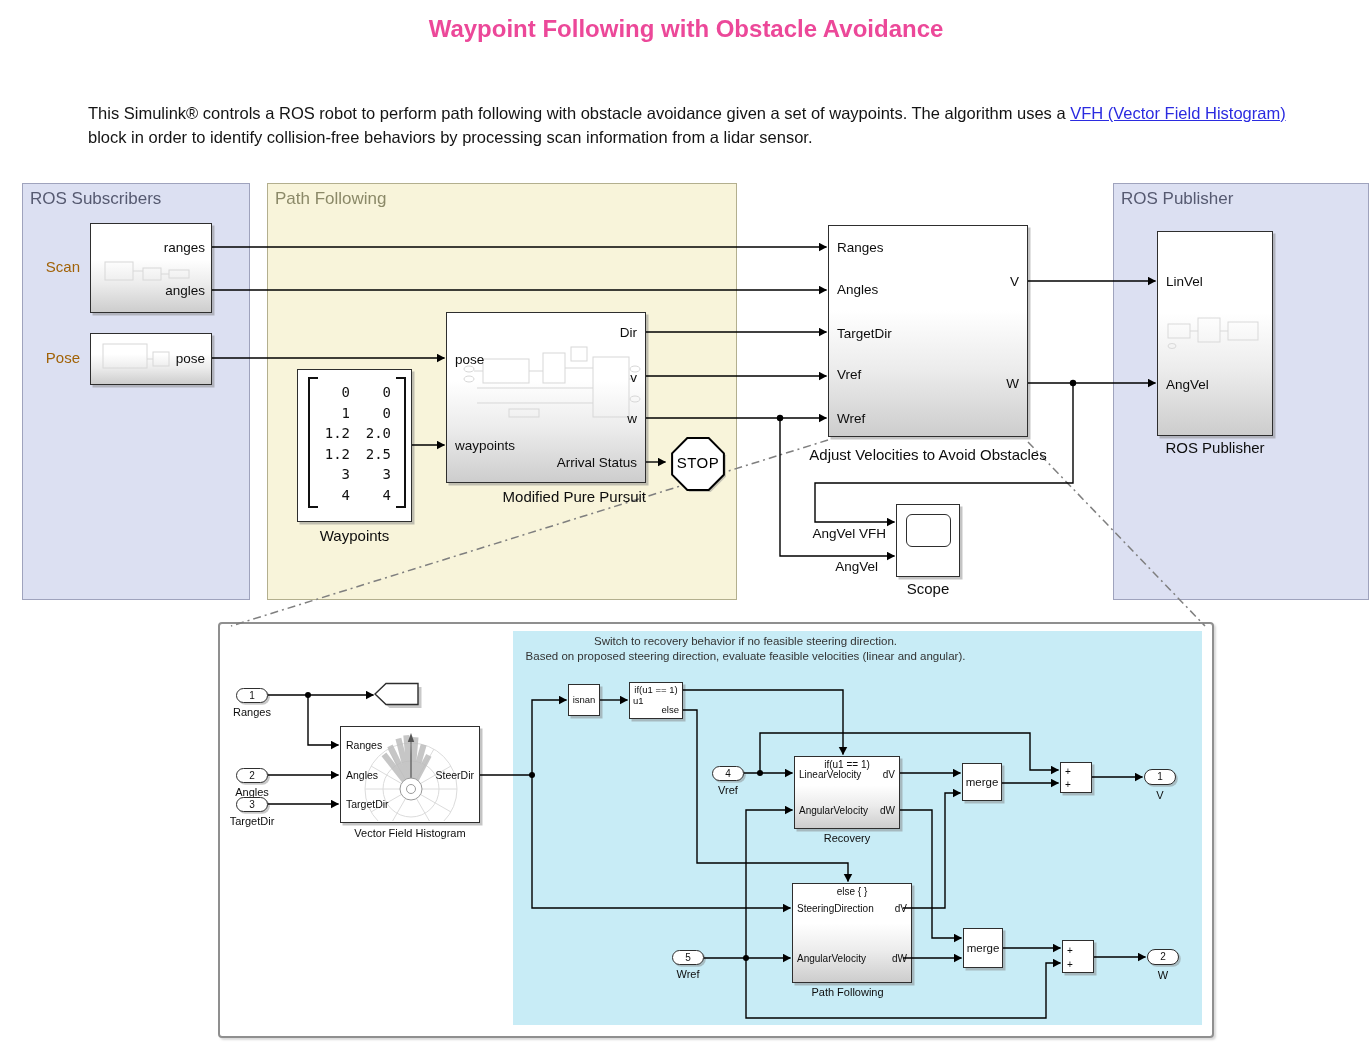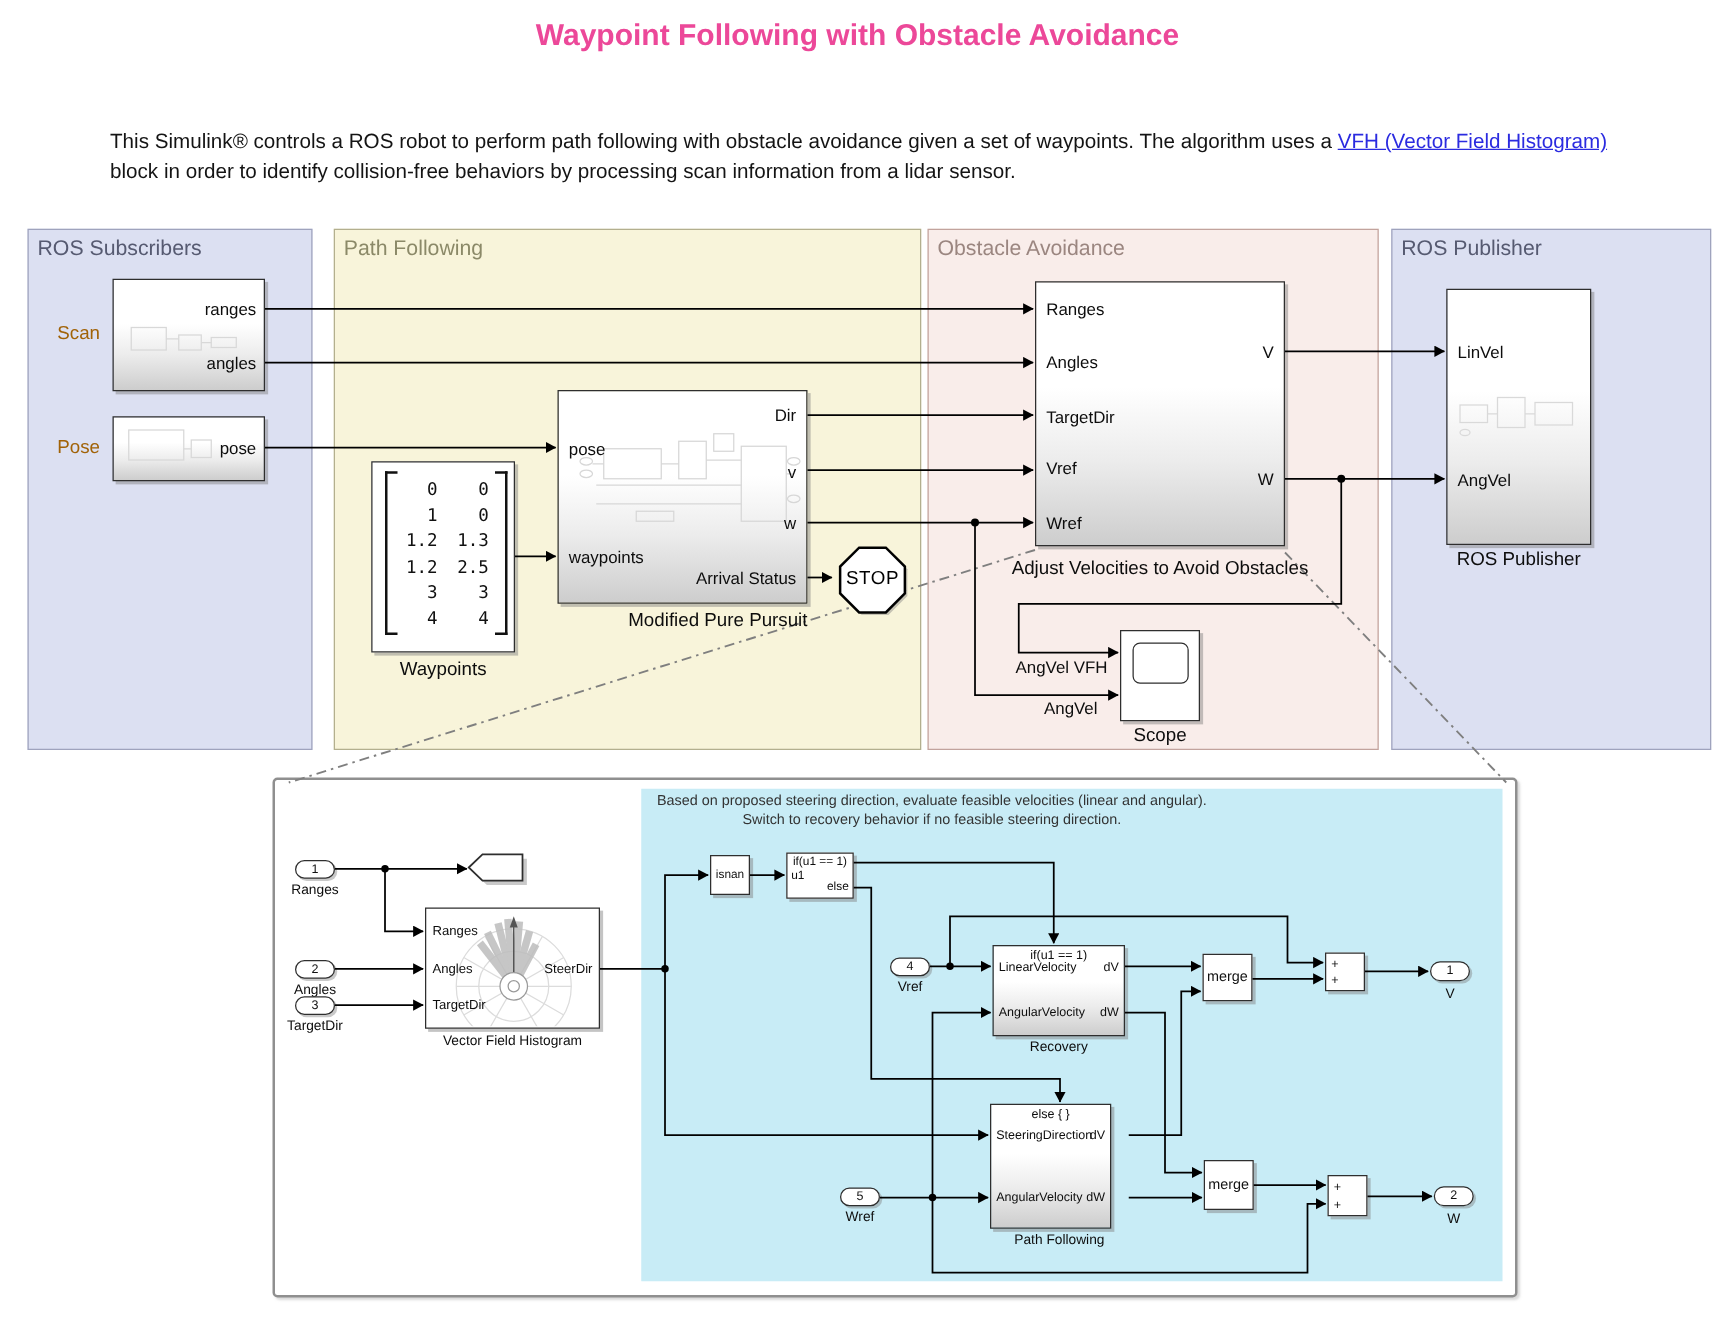--- a/index.html
+++ b/index.html
@@ -51,32 +51,29 @@
   <div class="abs desc" style="left:88px;top:101px;width:1198px;">
     <span>This Simulink® controls a ROS robot to perform path following with obstacle avoidance given a set of waypoints. The algorithm uses a </span><a>VFH (Vector Field Histogram)</a><span> block in order to identify collision-free behaviors by processing scan information from a lidar sensor.</span>
   </div>
 
   <div class="region reg-sub" style="left:22px;top:183px;width:228px;height:417px;">
     <div class="region-title">ROS Subscribers</div>
   </div>
   <div class="region reg-pf" style="left:267px;top:183px;width:470px;height:417px;">
     <div class="region-title">Path Following</div>
   </div>
-  <div class="region reg-oa" style="left:742px;top:183px;width:361px;height:417px;">
-    <div class="region-title">Obstacle Avoidance</div>
-  </div>
   <div class="region reg-sub" style="left:1113px;top:183px;width:256px;height:417px;">
     <div class="region-title">ROS Publisher</div>
   </div>
 
   <div class="panel-outer" style="left:218px;top:622px;width:996px;height:416px;"></div>
   <div class="panel-cyan" style="left:513px;top:631px;width:689px;height:394px;"></div>
   <div class="note" style="left:513px;top:634px;width:465px;">
+    <div>Switch to recovery behavior if no feasible steering direction.</div>
     <div>Based on proposed steering direction, evaluate feasible velocities (linear and angular).</div>
-    <div>Switch to recovery behavior if no feasible steering direction.</div>
   </div>
 
   <svg class="overlay" width="1372" height="1056">
     <g stroke="#7f7f7f" stroke-width="1.5" fill="none" stroke-dasharray="8 4 2 4">
       <path d="M828,440 L231,626"></path>
       <path d="M1028,442 L1205,626"></path>
     </g>
   </svg>
 
   <div class="sim-block" style="left:90px;top:223px;width:122px;height:90px;">
@@ -109,21 +106,21 @@
   <div class="sim-block blk-flat" style="left:297px;top:369px;width:115px;height:153px;background:#fff;"></div>
   <div class="abs" style="left:308px;top:377px;width:10px;height:131px;border:2px solid #111;border-right:none;box-sizing:border-box;"></div>
   <div class="abs" style="left:396px;top:377px;width:10px;height:131px;border:2px solid #111;border-left:none;box-sizing:border-box;"></div>
   <div class="abs" style="left:312px;top:382px;display:grid;grid-template-columns:38px 38px;column-gap:3px;row-gap:0;
        font-family:'DejaVu Sans Mono',monospace;font-size:14px;line-height:20.5px;text-align:right;color:#111;">
     <span>0</span>
       <span>0</span>
     <span>1</span>
       <span>0</span>
     <span>1.2</span>
-      <span>1.3</span>
+      <span>2.0</span>
     <span>1.2</span>
       <span>2.5</span>
     <span>3</span>
       <span>3</span>
     <span>4</span>
       <span>4</span>
   </div>
   <div class="caption" style="left:297px;top:527px;width:115px;">Waypoints</div>
 
   <div class="sim-block" style="left:446px;top:312px;width:200px;height:171px;">
@@ -262,21 +259,21 @@
 
   <div class="sim-block" style="left:794px;top:756px;width:106px;height:73px;">
     <span class="plabel sm" style="left:0;top:2px;width:100%;text-align:center;font-size:10px;">if(u1 == 1)</span>
     <span class="plabel sm" style="left:4px;top:12px;font-size:10px;">LinearVelocity</span>
     <span class="plabel sm" style="left:4px;top:48px;font-size:10px;">AngularVelocity</span>
     <span class="plabel sm r" style="right:4px;top:12px;font-size:10px;">dV</span>
     <span class="plabel sm r" style="right:4px;top:48px;font-size:10px;">dW</span>
   </div>
   <div class="mini-caption" style="left:794px;top:832px;width:106px;">Recovery</div>
 
-  <div class="sim-block" style="left:792px;top:883px;width:97px;height:100px;">
+  <div class="sim-block" style="left:792px;top:883px;width:120px;height:100px;">
     <span class="plabel sm" style="left:0;top:2px;width:100%;text-align:center;font-size:10px;">else { }</span>
     <span class="plabel sm" style="left:4px;top:19px;font-size:10px;">SteeringDirection</span>
     <span class="plabel sm" style="left:4px;top:69px;font-size:10px;">AngularVelocity</span>
     <span class="plabel sm r" style="right:4px;top:19px;font-size:10px;">dV</span>
     <span class="plabel sm r" style="right:4px;top:69px;font-size:10px;">dW</span>
   </div>
   <div class="mini-caption" style="left:792px;top:986px;width:111px;">Path Following</div>
 
   <div class="sim-block blk-flat" style="left:962px;top:763px;width:40px;height:38px;background:#fff;display:flex;align-items:center;justify-content:center;">
     <span style="font-size:11.5px;">merge</span>

